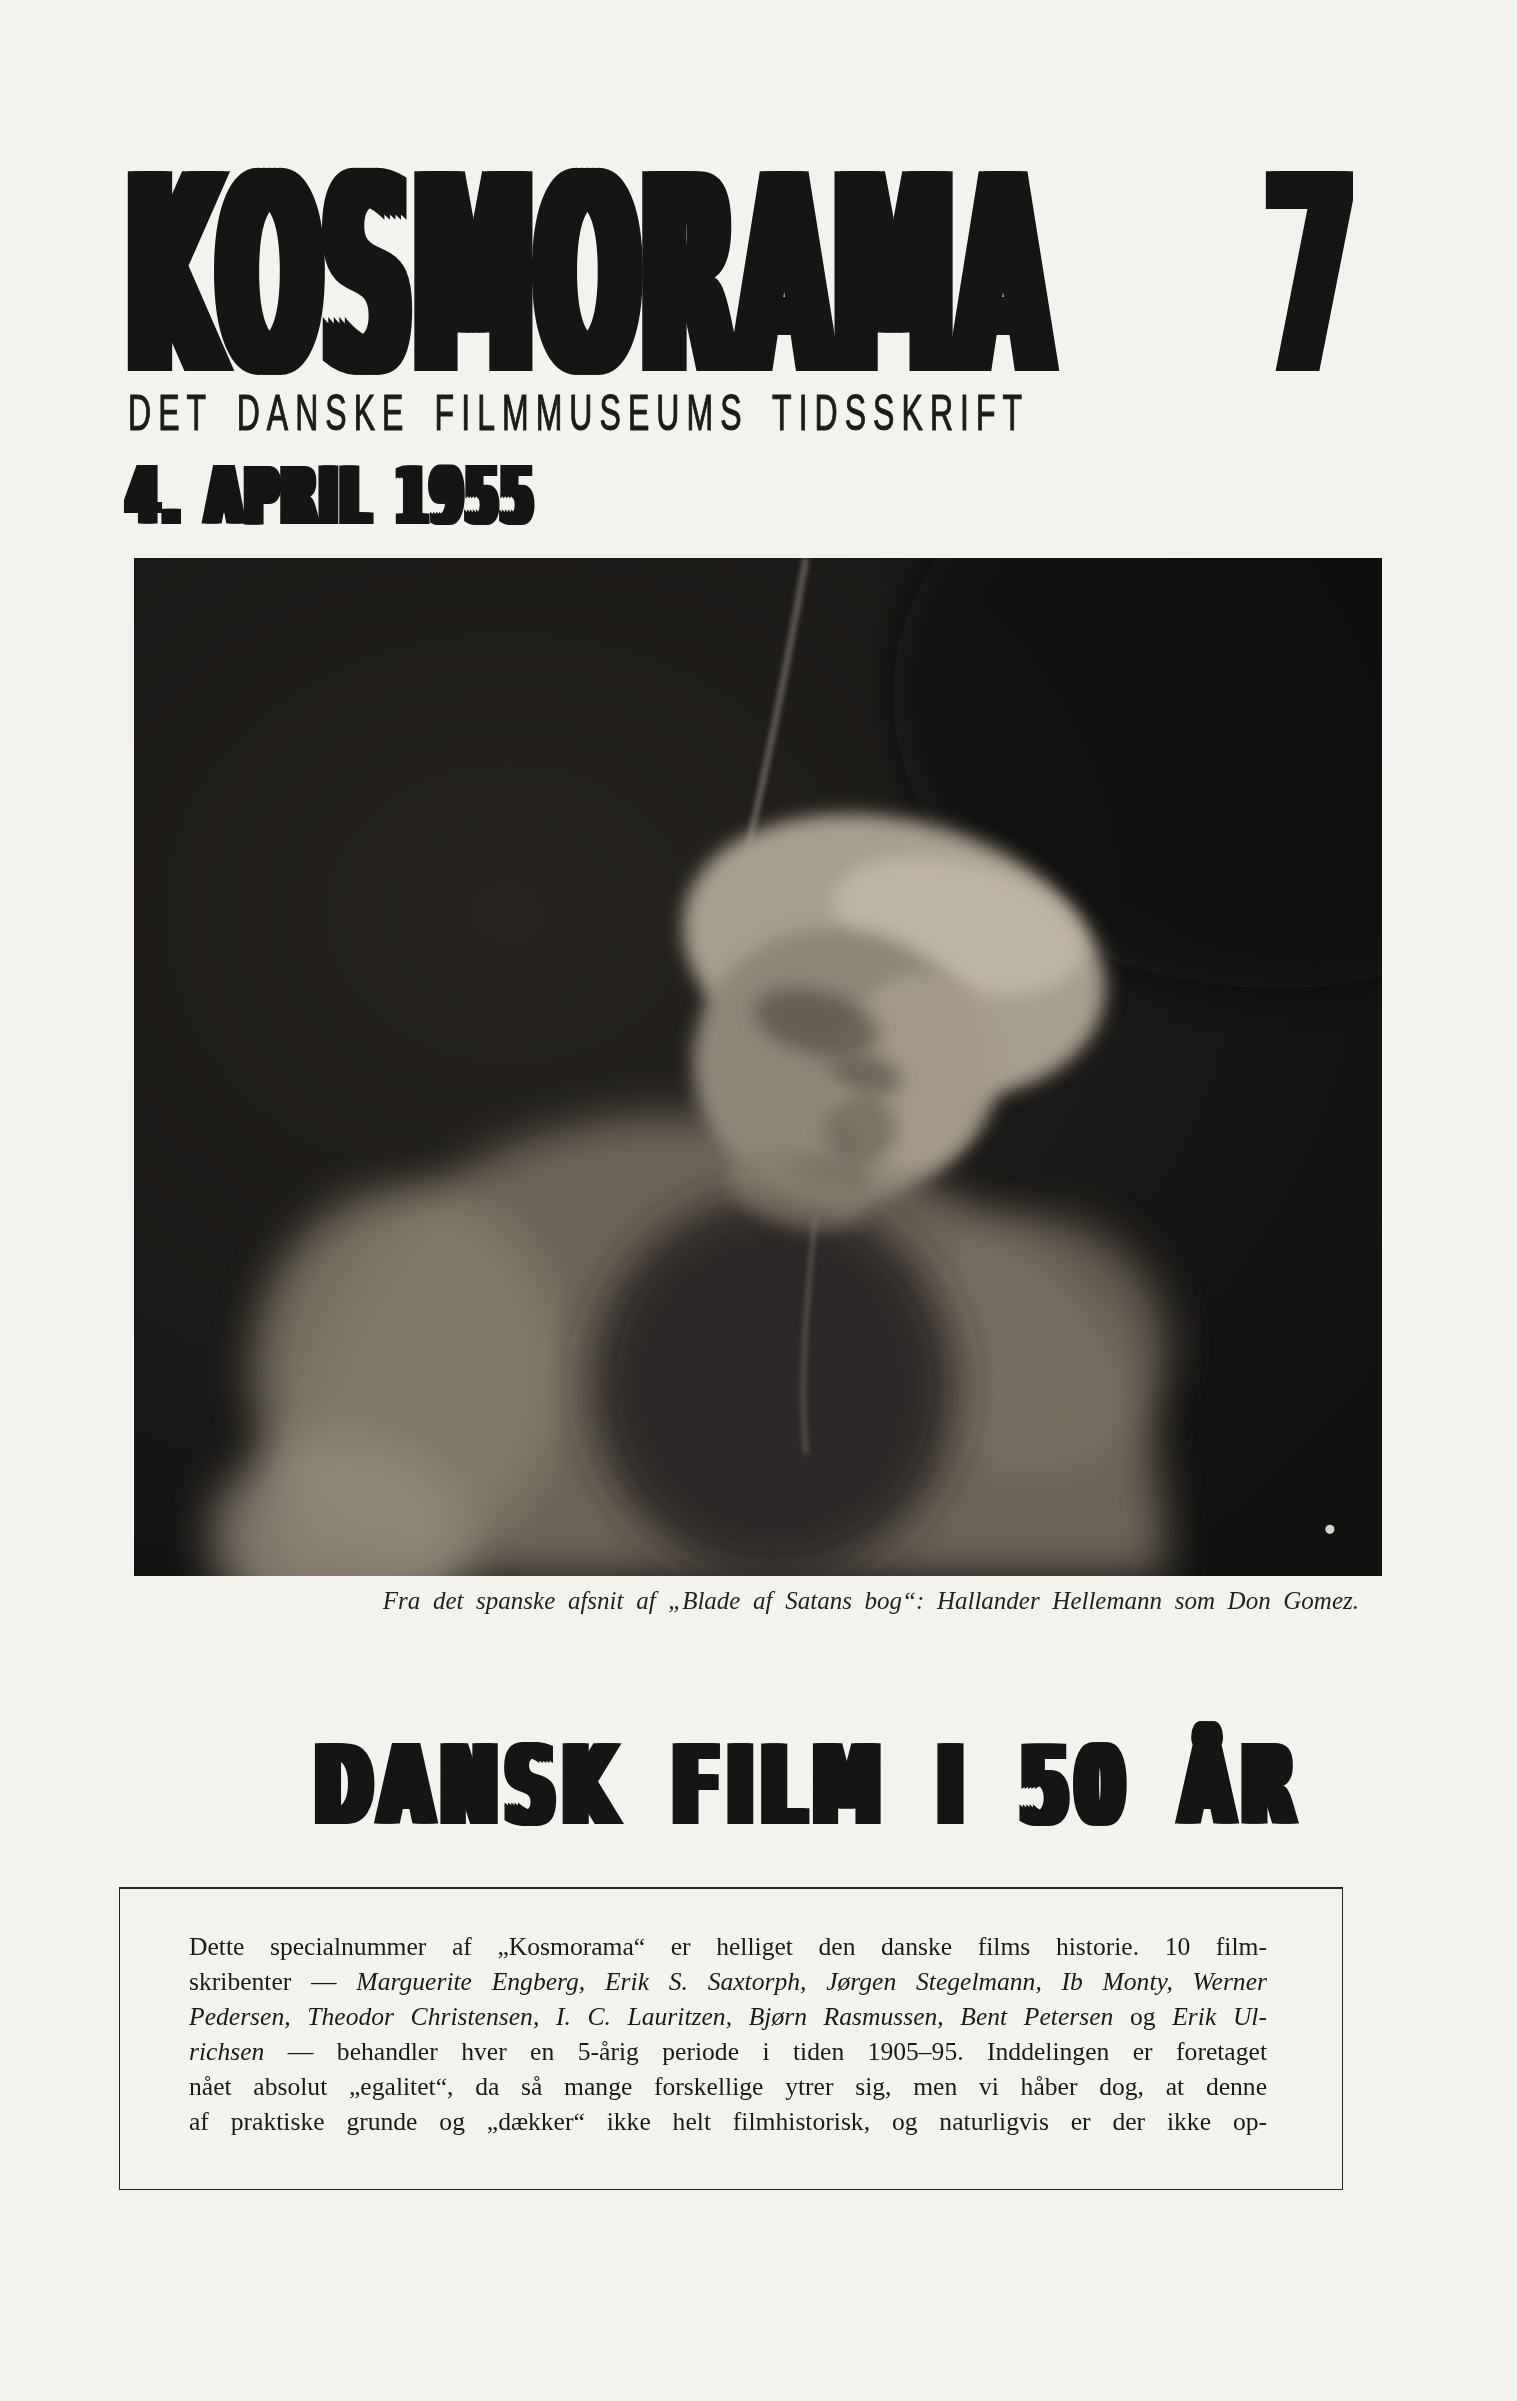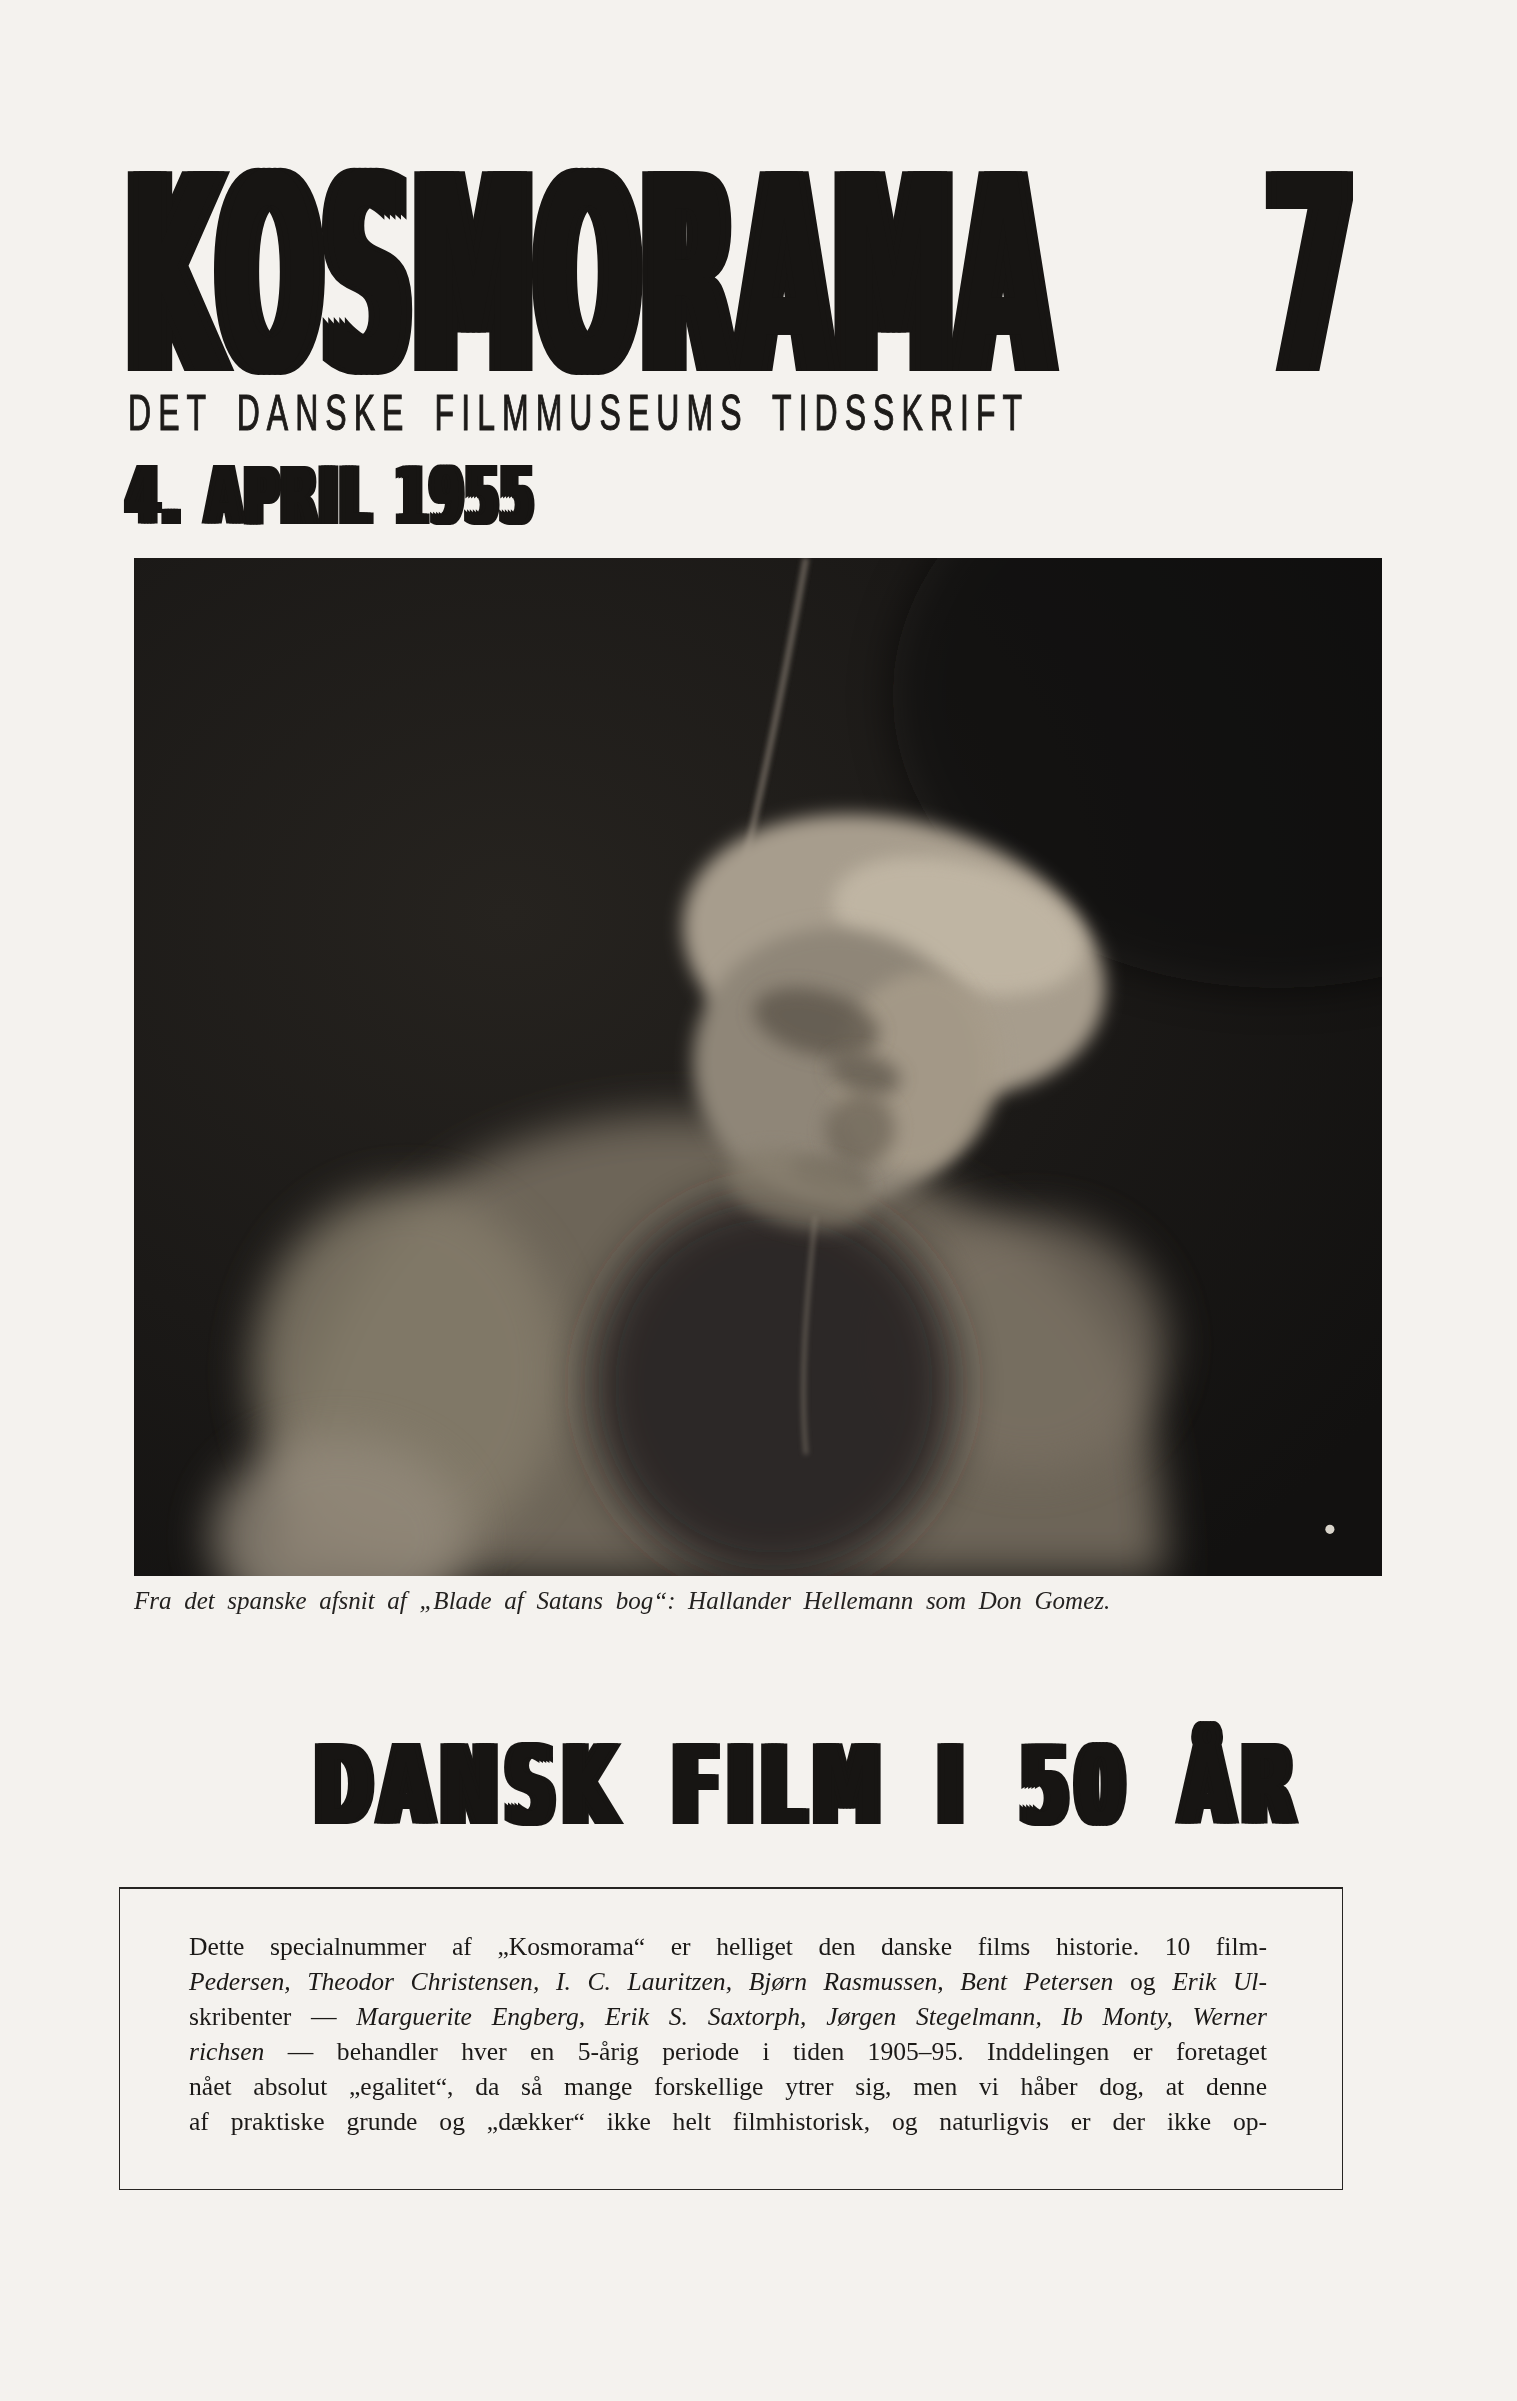--- a/index.html
+++ b/index.html
@@ -49,21 +49,21 @@
   
   .photo {
     position:absolute; left:134px; top:558px; width:1248px; height:1018px;
     background:#1a1816; overflow:hidden;
   }
   .photo svg { display:block; width:100%; height:100%; }
 
   
   .caption {
     position:absolute; left:134px; top:1586px; width:1225px;
-    text-align:left;
+    text-align:right;
     font-family:"Liberation Serif", serif; font-style:italic;
     font-size:25px; line-height:1.2; word-spacing:6.4px; color:#242220;
   }
 
   
   .heading-wrap {
     position:absolute; left:0; top:1731px; width:1235px;
     display:flex; 
   }
   .heading {
@@ -145,20 +145,20 @@
 
 <div class="caption">Fra det spanske afsnit af „Blade af Satans bog“: Hallander Hellemann som Don Gomez.</div>
 
 <div class="heading-wrap">
   <div class="heading">DANSK FILM I 50 ÅR</div>
 </div>
 
 <div class="intro-box">
   <div>
       <div class="box-line"><span>Dette specialnummer af „Kosmorama“ er helliget den danske films historie. 10 film-</span></div>
+      <div class="box-line"><span>skribenter — </span><span class="it">Marguerite Engberg, Erik S. Saxtorph, Jørgen Stegelmann, Ib Monty, Werner</span></div>
       <div class="box-line"><span class="it">Pedersen, Theodor Christensen, I. C. Lauritzen, Bjørn Rasmussen, Bent Petersen</span><span> og </span><span class="it">Erik Ul-</span></div>
-      <div class="box-line"><span>skribenter — </span><span class="it">Marguerite Engberg, Erik S. Saxtorph, Jørgen Stegelmann, Ib Monty, Werner</span></div>
       <div class="box-line"><span class="it">richsen</span><span> — behandler hver en 5-årig periode i tiden 1905–95. Inddelingen er foretaget</span></div>
       <div class="box-line"><span>nået absolut „egalitet“, da så mange forskellige ytrer sig, men vi håber dog, at denne</span></div>
       <div class="box-line"><span>af praktiske grunde og „dækker“ ikke helt filmhistorisk, og naturligvis er der ikke op-</span></div>
     </div>
 </div>
 
 
 </body></html>

